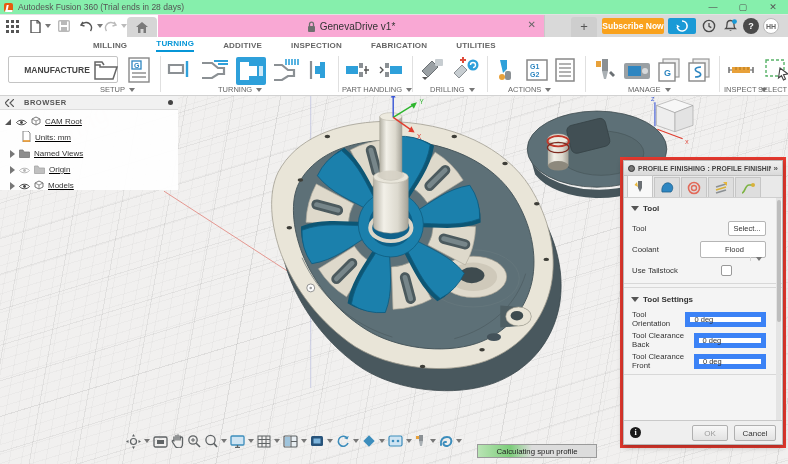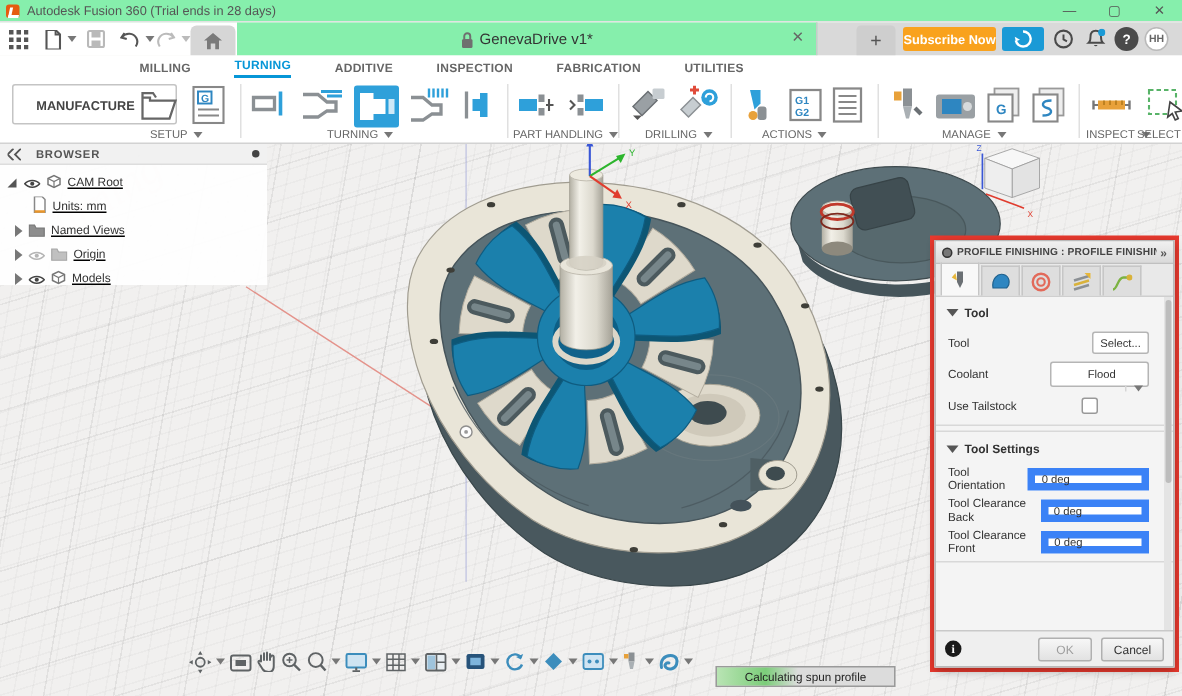--- a/index.html
+++ b/index.html
@@ -14,21 +14,21 @@
   #win-controls span { width:30px; text-align:center; font-size:9px; color:#555; line-height:14px; }
 
   
   #appbar { position:absolute; left:0; top:15px; width:788px; height:22px; background:#fff; }
   #appbar .grayzone { position:absolute; right:0; top:0; width:243px; height:22px; background:#d9d9d9; }
   .qat { position:absolute; top:2px; height:18px; display:flex; align-items:center; gap:2px; }
   .qat svg { display:block; }
   .caret { display:inline-block; width:0; height:0; border-left:3px solid transparent; border-right:3px solid transparent; border-top:4px solid #777; margin-left:2px; }
   .caret.dim { border-top-color:#bbb; }
   #home-tab { position:absolute; left:127px; top:2px; width:30px; height:20px; background:#d6d6d6; border-radius:4px 4px 0 0; display:flex; align-items:center; justify-content:center; }
-  #doc-tab { position:absolute; left:158px; top:0; width:387px; height:22px; background:#86efac; border-right:1px solid #c9c9c9; display:flex; align-items:center; justify-content:center; gap:4px; }
+  #doc-tab { position:absolute; left:158px; top:0; width:387px; height:22px; background:#f9a8d4; border-right:1px solid #c9c9c9; display:flex; align-items:center; justify-content:center; gap:4px; }
   #doc-tab .title { font-size:10px; color:#333; }
   #doc-close { position:absolute; right:8px; top:4px; font-size:10px; color:#666; }
   #new-tab { position:absolute; left:571px; top:2px; width:26px; height:20px; background:#cecece; border-radius:3px 3px 0 0; text-align:center; font-size:13px; color:#555; line-height:19px; }
   #subscribe { position:absolute; left:602px; top:3px; width:62px; height:16px; background:#f9a21d; border-radius:2px; color:#fff; font-size:8.5px; font-weight:bold; text-align:center; line-height:16px; }
   #sync-btn { position:absolute; left:668px; top:3px; width:28px; height:16px; background:#1a9ad6; border-radius:2px; color:#fff; text-align:center; }
   .circ-icon { position:absolute; top:3px; width:16px; height:16px; border-radius:50%; display:flex; align-items:center; justify-content:center; }
   #help-btn { background:#4a4a4a; color:#fff; font-size:9px; font-weight:bold; }
   #avatar { background:#fff; border:1px solid #b9b9b9; color:#666; font-size:7px; font-weight:bold; }
 
   

